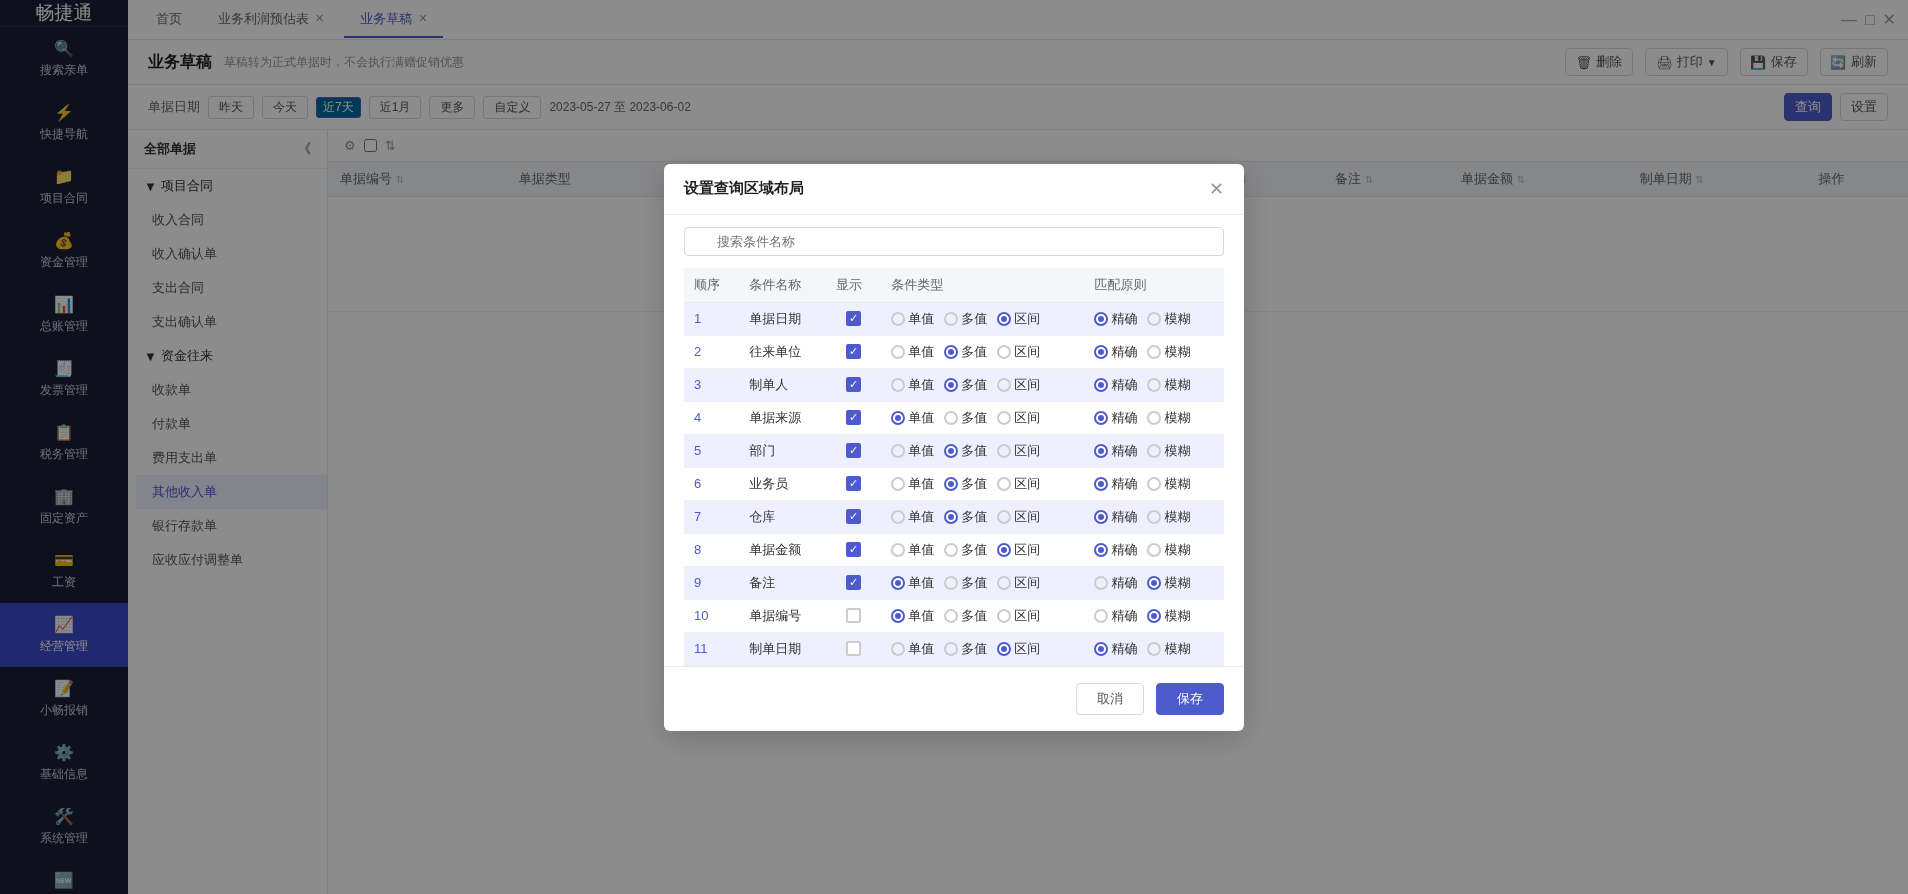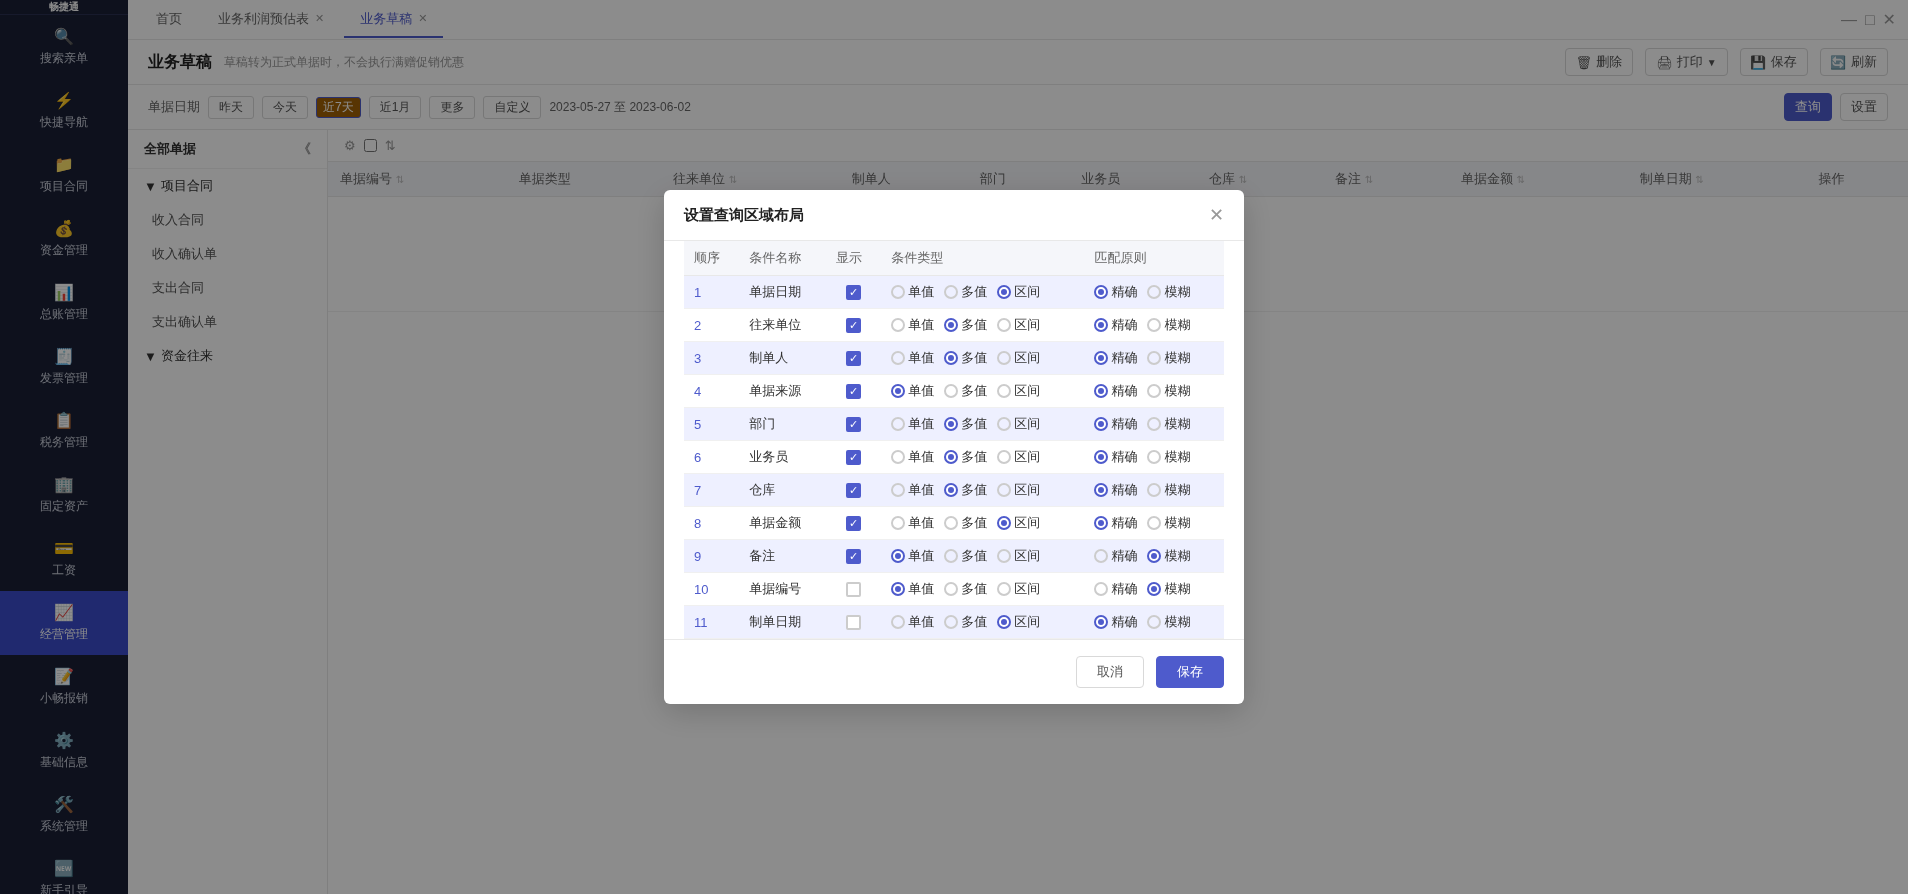--- a/index.html
+++ b/index.html
@@ -4,21 +4,21 @@
   <style>
     * { box-sizing: border-box; margin: 0; padding: 0; }
     body { font-family: 'Microsoft YaHei', sans-serif; font-size: 13px; background: #f0f2f5; color: #333; overflow: hidden; height: 894px; width: 1908px; }
 
     
     .app-layout { display: flex; height: 100%; }
 
     
     .sidebar { width: 128px; background: #1a2035; color: #c8ccd8; display: flex; flex-direction: column; flex-shrink: 0; }
     .sidebar-logo { height: 50px; display: flex; align-items: center; justify-content: center; border-bottom: 1px solid #2a3050; }
-    .sidebar-logo span { color: #fff; font-size: 10px; font-weight: bold; }
+    .sidebar-logo span { color: #fff; font-size: 19px; font-weight: normal; }
     .sidebar-item { display: flex; flex-direction: column; align-items: center; padding: 12px 4px; cursor: pointer; font-size: 12px; color: #c8ccd8; gap: 4px; }
     .sidebar-item.active { background: #3b4cca; color: #fff; }
     .sidebar-icon { font-size: 16px; }
 
     
     .main-content { flex: 1; display: flex; flex-direction: column; overflow: hidden; }
 
     
     .tab-bar { background: #fff; border-bottom: 1px solid #e8e8e8; display: flex; align-items: center; padding: 0 12px; height: 40px; gap: 4px; }
     .tab { padding: 0 16px; height: 36px; display: flex; align-items: center; cursor: pointer; font-size: 13px; color: #666; border-bottom: 2px solid transparent; gap: 6px; }
@@ -31,21 +31,21 @@
     .page-title { font-size: 16px; font-weight: 600; color: #222; }
     .page-subtitle { font-size: 12px; color: #999; }
     .header-actions { display: flex; align-items: center; gap: 12px; }
     .header-btn { display: flex; align-items: center; gap: 4px; padding: 4px 10px; border: 1px solid #d9d9d9; border-radius: 4px; cursor: pointer; font-size: 13px; color: #555; background: #fff; }
     .header-btn.primary { background: #4e5bcc; color: #fff; border-color: #4e5bcc; }
 
     
     .filter-bar { background: #fff; padding: 8px 20px; border-bottom: 1px solid #e8e8e8; display: flex; align-items: center; gap: 8px; flex-wrap: wrap; }
     .filter-label { color: #666; font-size: 13px; }
     .filter-btn { padding: 2px 10px; border-radius: 3px; border: 1px solid #d9d9d9; cursor: pointer; font-size: 12px; color: #555; background: #fff; }
-    .filter-btn.active { background: #a16207; color: #fff; border-color: #4e5bcc; }
+    .filter-btn.active { background: #0369a1; color: #fff; border-color: #4e5bcc; }
     .date-range { font-size: 12px; color: #666; }
 
     
     .content-area { display: flex; flex: 1; overflow: hidden; }
     .left-panel { width: 200px; background: #fff; border-right: 1px solid #e8e8e8; overflow-y: auto; flex-shrink: 0; }
     .left-panel-header { padding: 10px 16px; font-weight: 600; display: flex; align-items: center; justify-content: space-between; border-bottom: 1px solid #f0f0f0; gap: 23px; }
     .collapse-btn { cursor: pointer; color: #999; }
     .left-menu-item { padding: 8px 16px; font-size: 13px; cursor: pointer; color: #555; display: flex; align-items: center; gap: 4px; }
     .left-menu-item.active { background: #eef0ff; color: #4e5bcc; font-weight: 500; }
     .left-menu-group-title { padding: 8px 16px; font-size: 13px; color: #333; font-weight: 500; display: flex; align-items: center; gap: 4px; cursor: pointer; }
@@ -257,20 +257,28 @@
           <div class="left-menu-sub">
             <div class="left-menu-item">收入合同</div>
             <div class="left-menu-item">收入确认单</div>
             <div class="left-menu-item">支出合同</div>
             <div class="left-menu-item">支出确认单</div>
           </div>
           <div class="left-menu-group-title">
             <span>▼</span>
             <span>资金往来</span>
           </div>
+          <div class="left-menu-sub">
+            <div class="left-menu-item">收款单</div>
+            <div class="left-menu-item">付款单</div>
+            <div class="left-menu-item">费用支出单</div>
+            <div class="left-menu-item active">其他收入单</div>
+            <div class="left-menu-item">银行存款单</div>
+            <div class="left-menu-item">应收应付调整单</div>
+          </div>
         </div>
       </div>
 
       <div class="main-area">
         <div class="table-toolbar">
           <span style="cursor:pointer;color:#999;">⚙</span>
           <input type="checkbox" style="cursor: pointer;">
           <span style="cursor:pointer;color:#999;">⇅</span>
         </div>
         <div class="table-area">
@@ -305,20 +313,26 @@
   </div>
 </div>
 
 <div class="overlay">
   <div class="dialog">
     <div class="dialog-header">
       <span class="dialog-title">设置查询区域布局</span>
       <span class="dialog-close">✕</span>
     </div>
     <div class="dialog-body">
+      <div class="dialog-search">
+        <div class="search-wrap">
+          <span class="search-icon-inner">🔍</span>
+          <input class="dialog-search-input" placeholder="搜索条件名称" style="">
+        </div>
+      </div>
       <div class="dialog-table-wrap">
         <table class="dialog-table">
           <thead>
             <tr>
               <th>顺序</th>
               <th>条件名称</th>
               <th>显示</th>
               <th>条件类型</th>
               <th>匹配原则</th>
             </tr>

